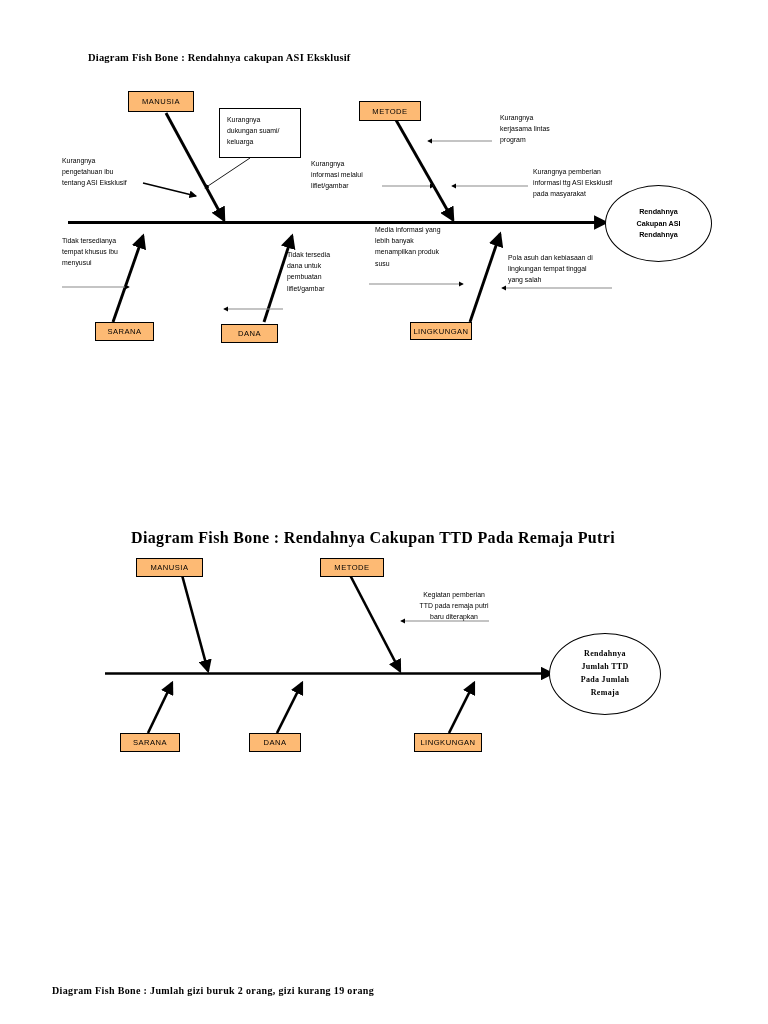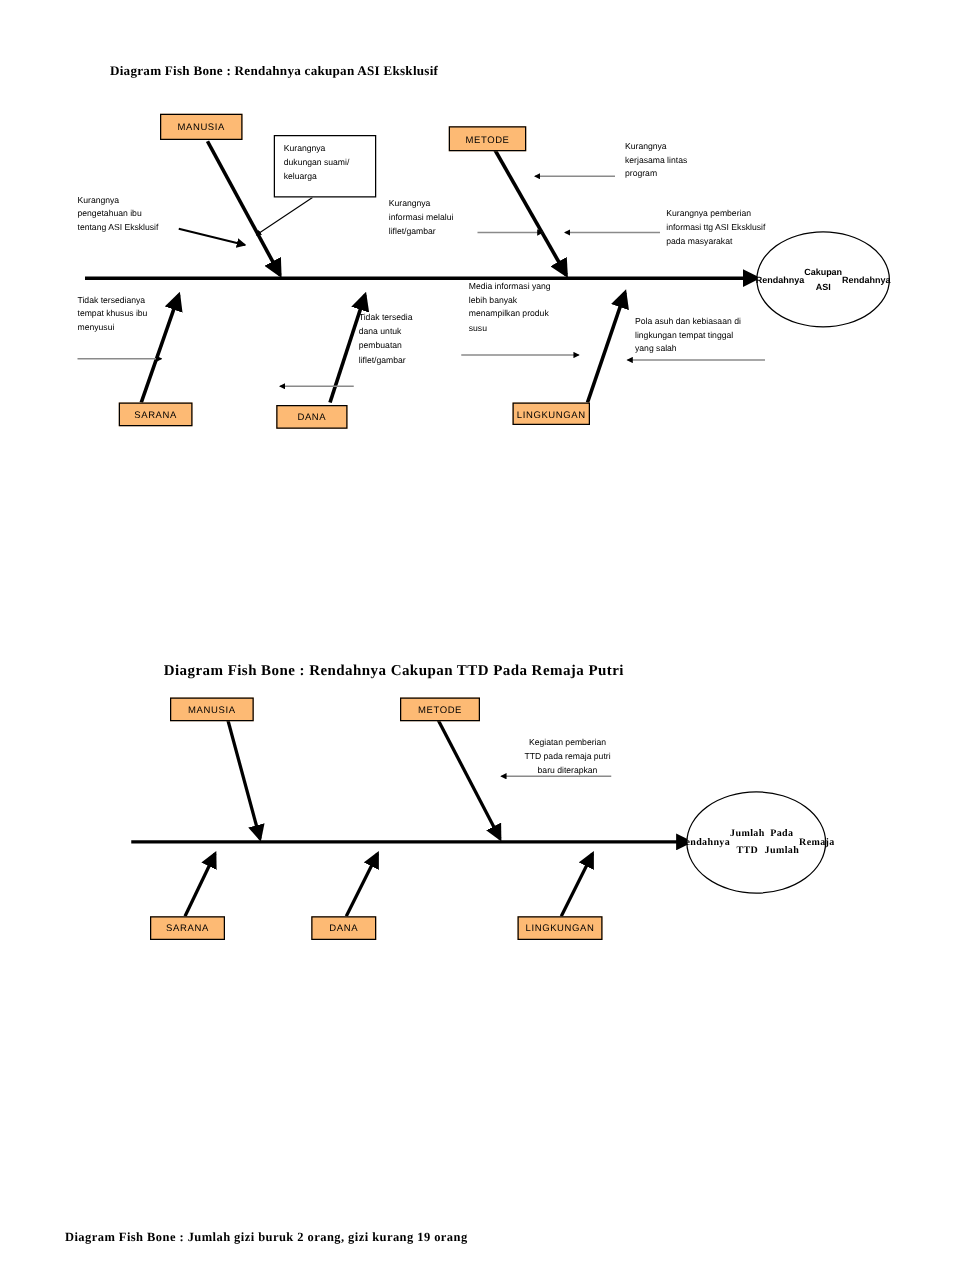--- a/index.html
+++ b/index.html
@@ -3,36 +3,36 @@
 <meta charset="utf-8">
 <style>
   html,body{margin:0;padding:0;background:#ffffff;}
   body{width:768px;height:1024px;position:relative;overflow:hidden;
        font-family:"Liberation Sans",sans-serif;color:#000;}
   .page{position:absolute;left:0;top:0;width:640px;height:1024px;}
 
   .title{position:absolute;font-family:"Liberation Serif",serif;
          font-weight:bold;font-size:10.5px;letter-spacing:.2px;color:#000;white-space:nowrap;}
   .title-1{left:88px;top:52px;}
-  .title-2{left:131px;top:529px;font-size:12px;letter-spacing:.35px;}
+  .title-2{left:131px;top:529px;font-size:16px;letter-spacing:.35px;}
   .title-3{left:52px;top:985px;font-size:10px;letter-spacing:.35px;}
 
   .catbox{position:absolute;border:1.3px solid #000;background:#fdba74;
           display:flex;align-items:center;justify-content:center;
           font-size:7.6px;letter-spacing:.5px;color:#000;box-sizing:border-box;}
 
   .notebox{position:absolute;border:1.1px solid #000;background:#fff;
            box-sizing:border-box;padding:5px 6px 4px 7px;
            font-size:6.9px;line-height:1.62;color:#000;}
 
   .note{position:absolute;font-size:6.9px;line-height:1.62;color:#000;}
   .note.c{text-align:center;}
 
   .ellipse{position:absolute;border:1px solid #000;border-radius:50%;
-           background:#fff;display:flex;flex-direction:row;
+           background:#fff;display:flex;flex-direction:column;
            align-items:center;justify-content:center;text-align:center;}
   .ellipse span{display:block;}
   .ell-1{font-size:7.2px;font-weight:bold;line-height:1.62;}
   .ell-2{font-family:"Liberation Serif",serif;font-size:8px;font-weight:bold;line-height:1.6;letter-spacing:.3px;}
 
   svg.layer{position:absolute;left:0;top:0;width:768px;height:1024px;
             pointer-events:none;overflow:visible;}
 </style>
 </head>
 <body>

